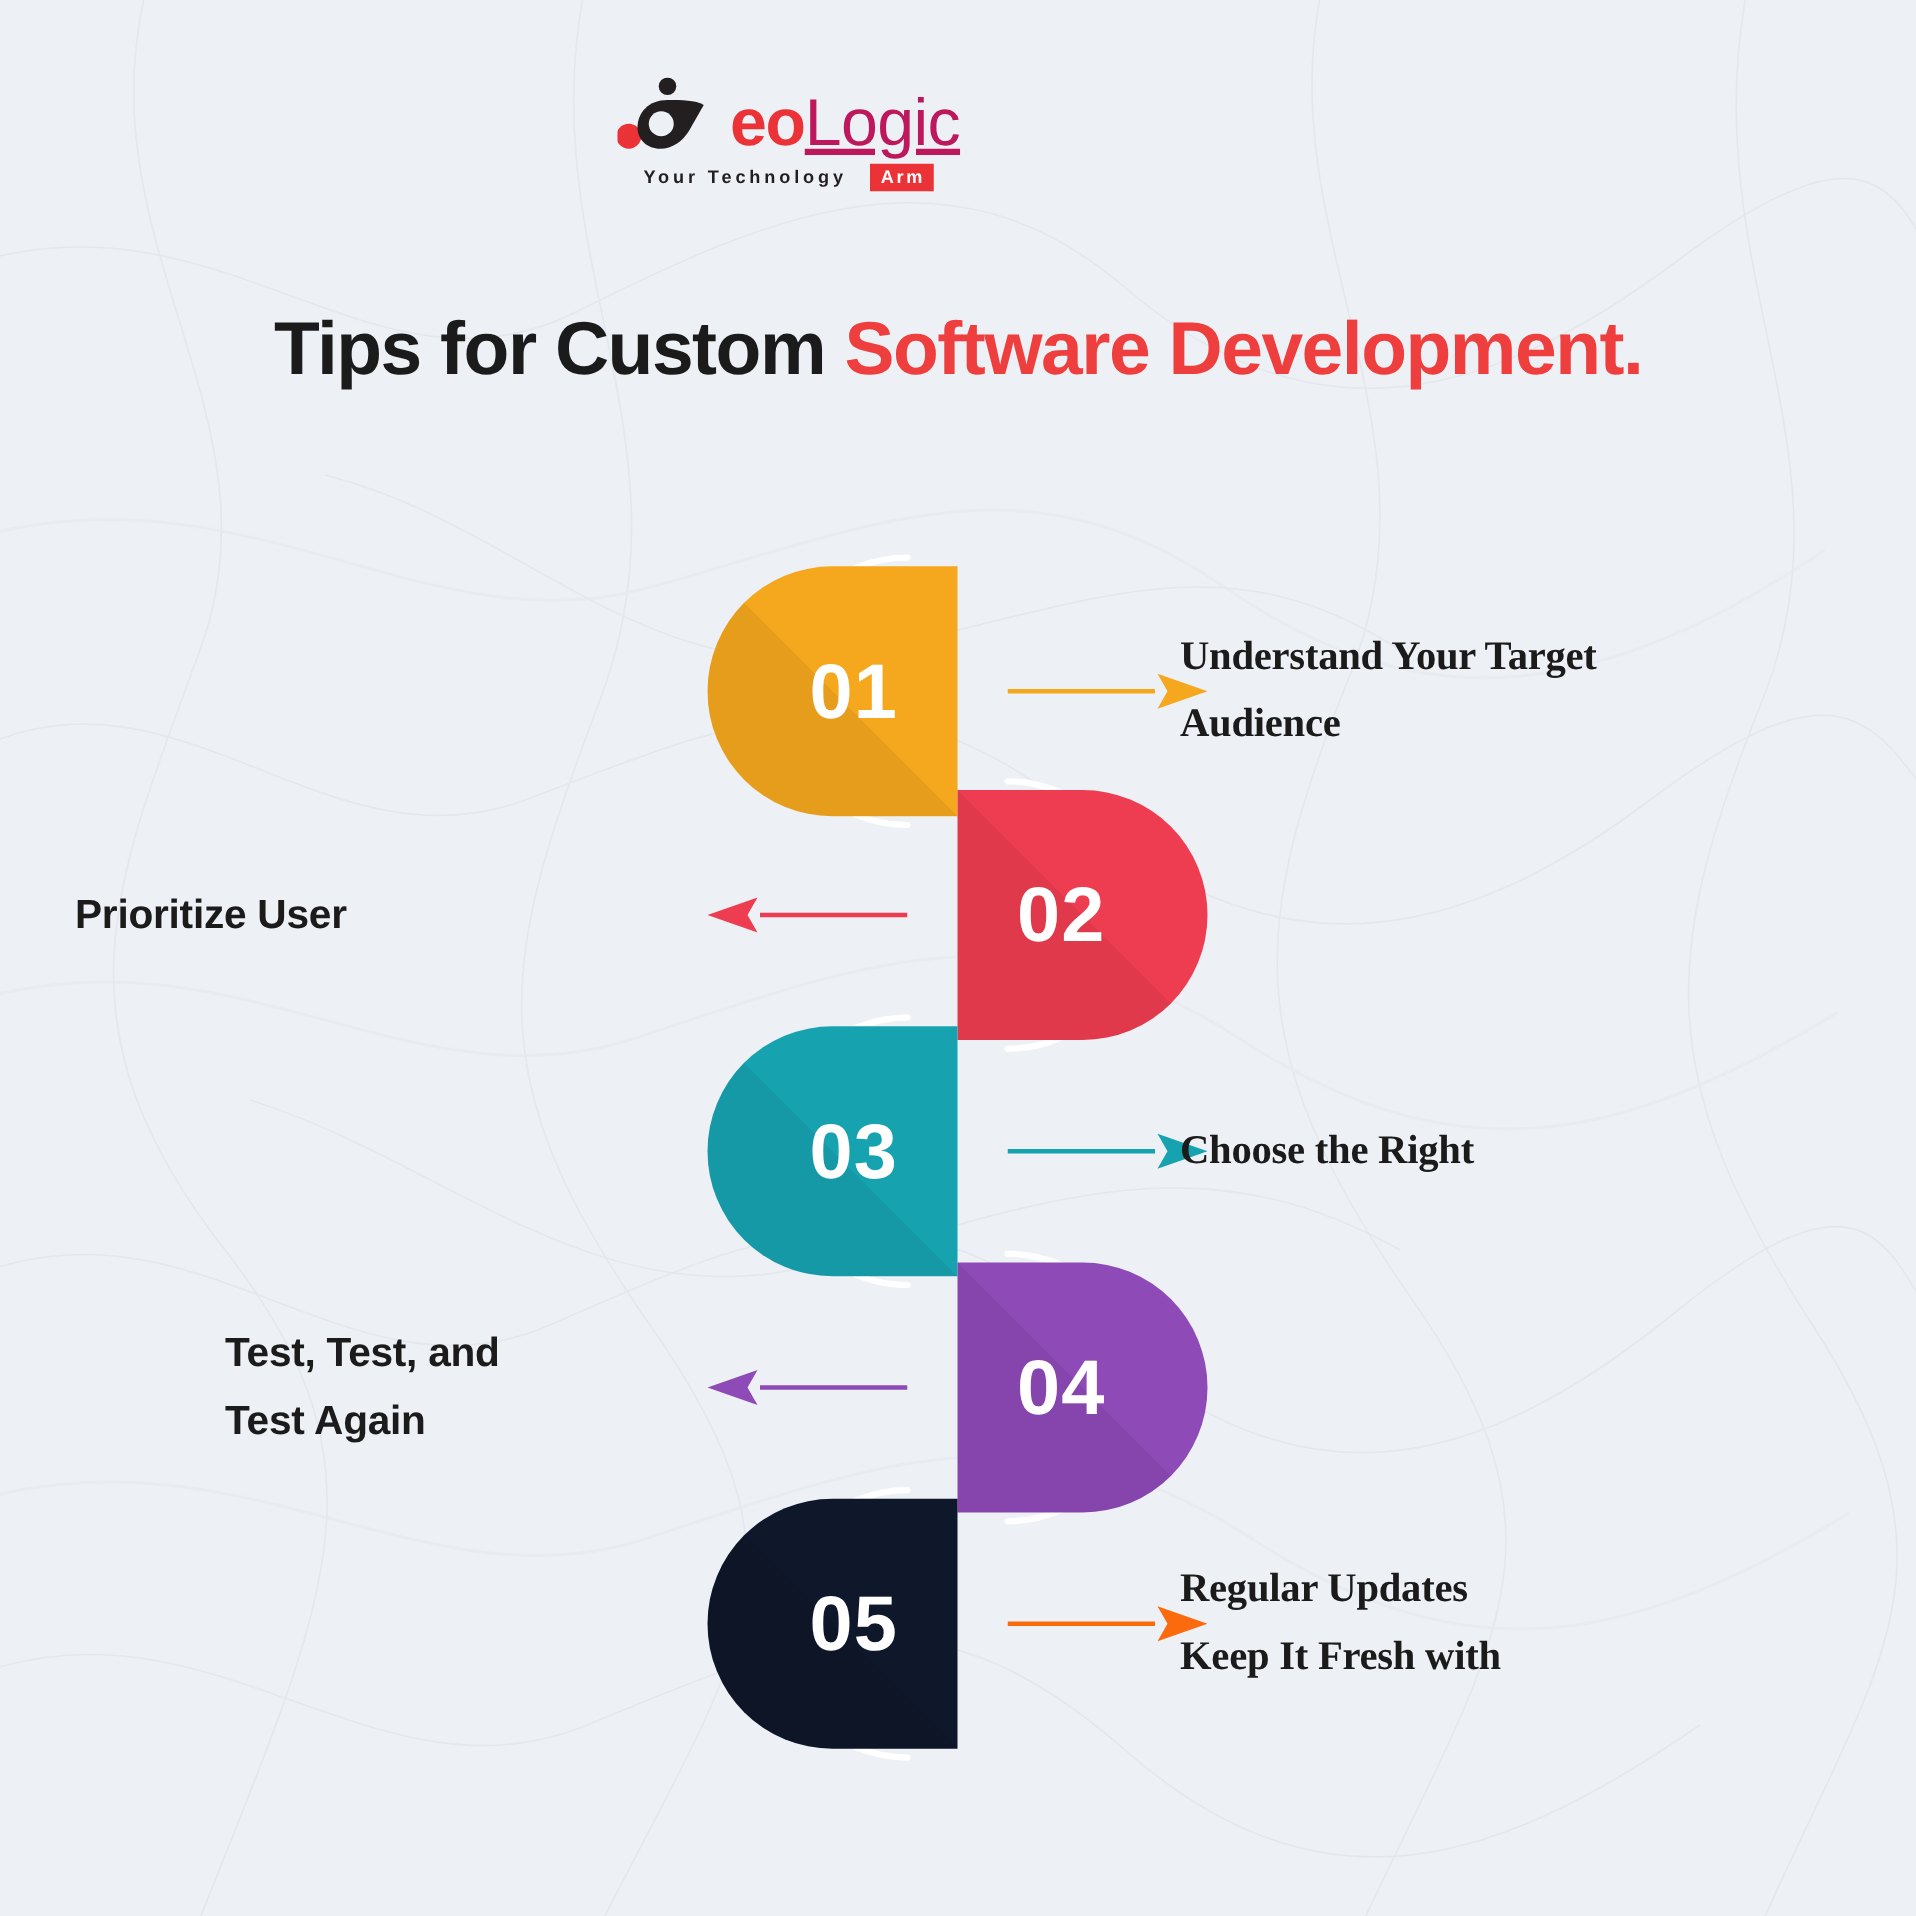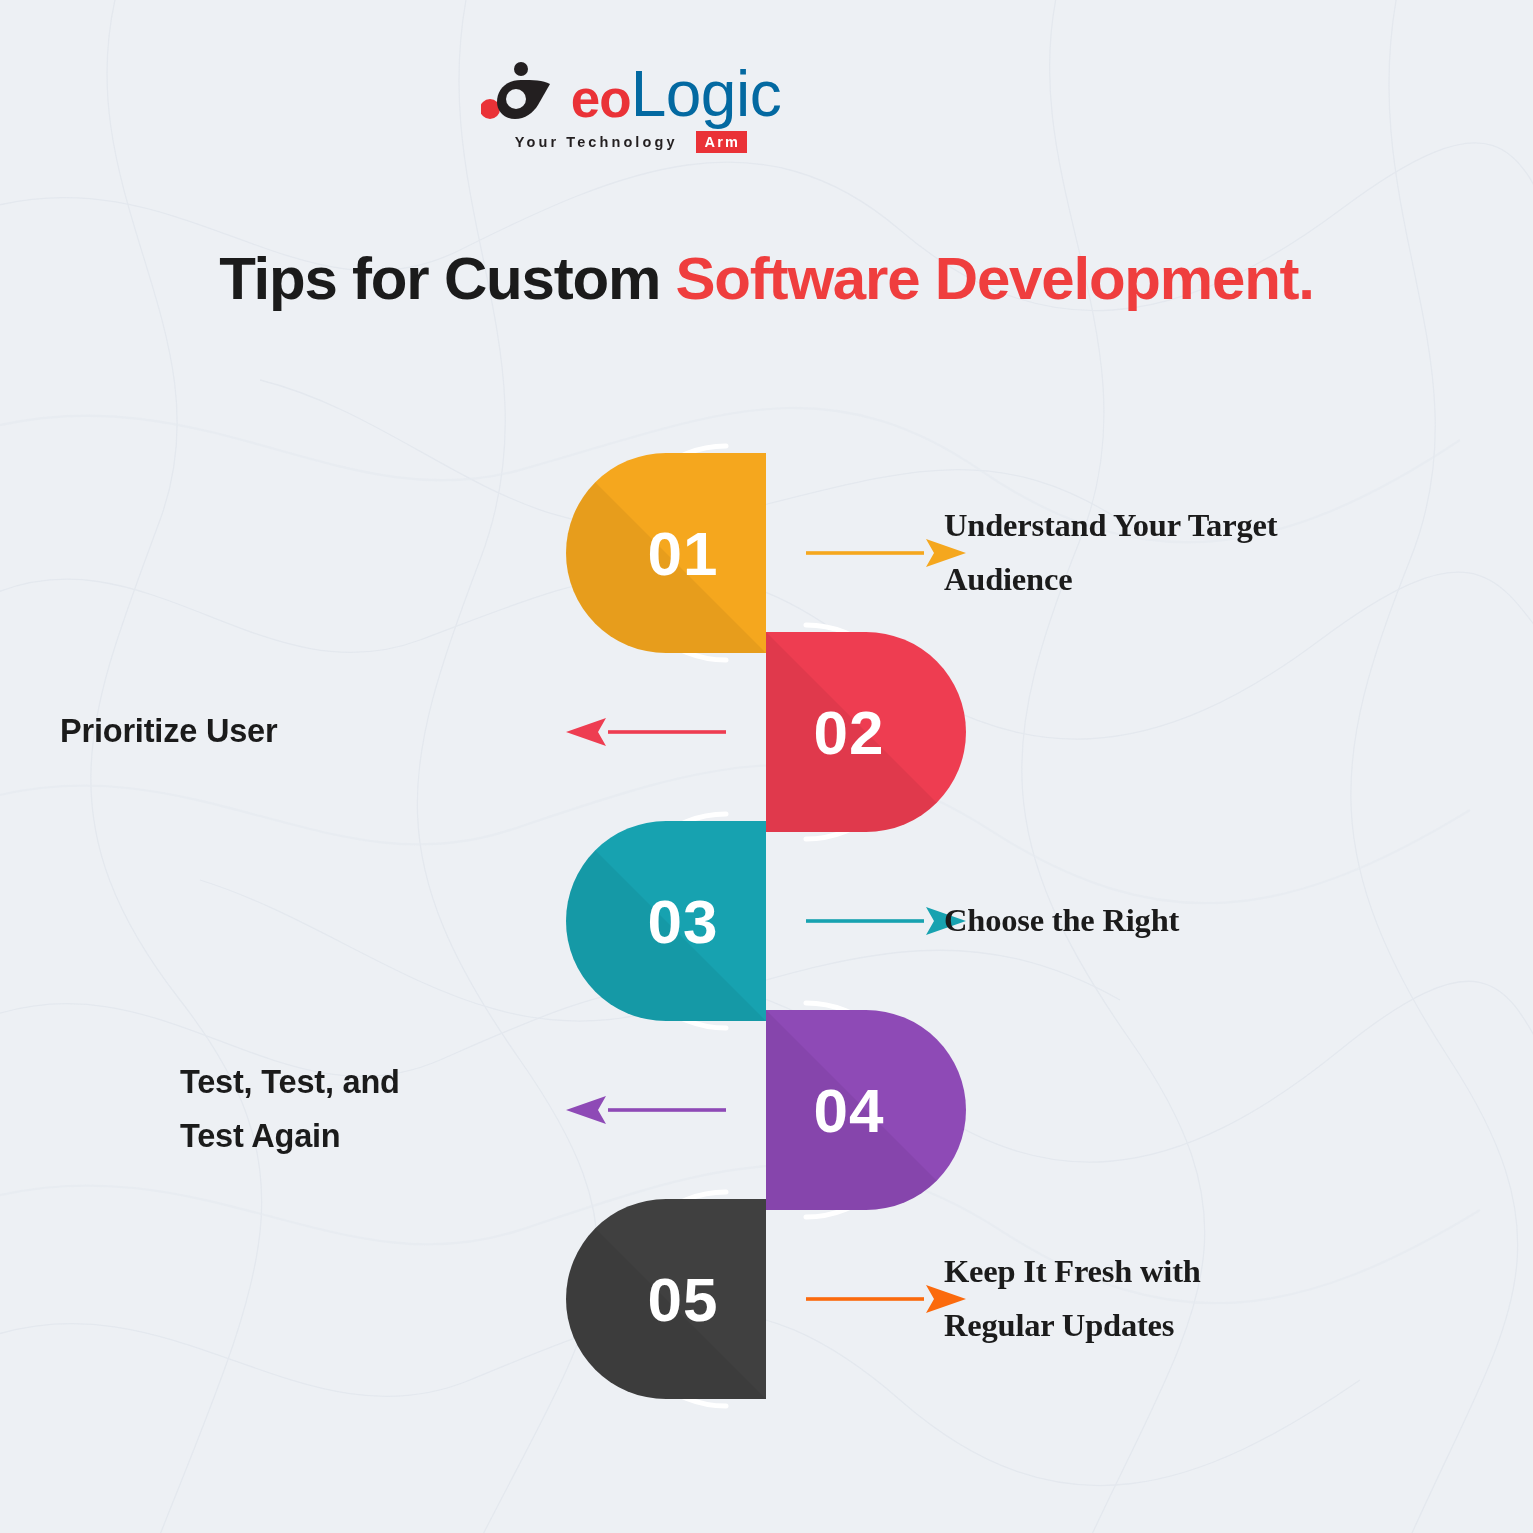--- a/index.html
+++ b/index.html
@@ -47,25 +47,26 @@
   #logo-mark { display: block; }
   .logo-eo {
     font-size: 53px;
     font-weight: 700;
     color: #ea3237;
     letter-spacing: -1px;
     line-height: .92;
     margin-left: -2px;
   }
   .logo-logic {
-    font-size: 64px;
+    font-size: 53px;
     font-weight: 400;
-    color: #0369a1;
+    color: #be185d;
     letter-spacing: -.5px;
     line-height: .92;
+    text-decoration: underline;
   }
   #logo-tagline {
     display: flex;
     align-items: center;
     gap: 18px;
     margin-top: 7px;
   }
   #logo-tagline-text {
     font-size: 14.5px;
     font-weight: 700;
@@ -305,26 +306,26 @@
       <div class="label left indent">
         <span class="ln">Test, Test, and</span>
         <span class="ln">Test Again</span>
       </div>
     </div>
     <div class="step-row" style="top: 1199px;">
       <svg class="arcs left" viewBox="0 0 292 232">
         <path d="M 196 9 A 107 107 0 0 0 196 223" fill="none" stroke="#ffffff" stroke-width="5" stroke-linecap="round"></path>
         <path d="M 170 27 A 89 89 0 0 0 170 205" fill="none" stroke="#ffffff" stroke-width="4" stroke-linecap="round"></path>
       </svg>
-      <div class="capsule left" style="background: #404040;">
+      <div class="capsule left" style="background: #0f172a;">
         <div class="shade"></div>
         <span class="num">05</span>
       </div>
       <svg class="arrow to-right" viewBox="0 0 160 44">
         <rect y="20.2" height="3.6" x="0" width="118" fill="#fb6a0d"></rect>
         <path d="M 160 22 L 120 8 L 128 22 L 120 36 Z" fill="#fb6a0d"></path>
       </svg>
       <div class="label right">
+        <span class="ln">Regular Updates</span>
         <span class="ln">Keep It Fresh with</span>
-        <span class="ln">Regular Updates</span>
       </div>
     </div>
   </div>
 
 </body></html>

